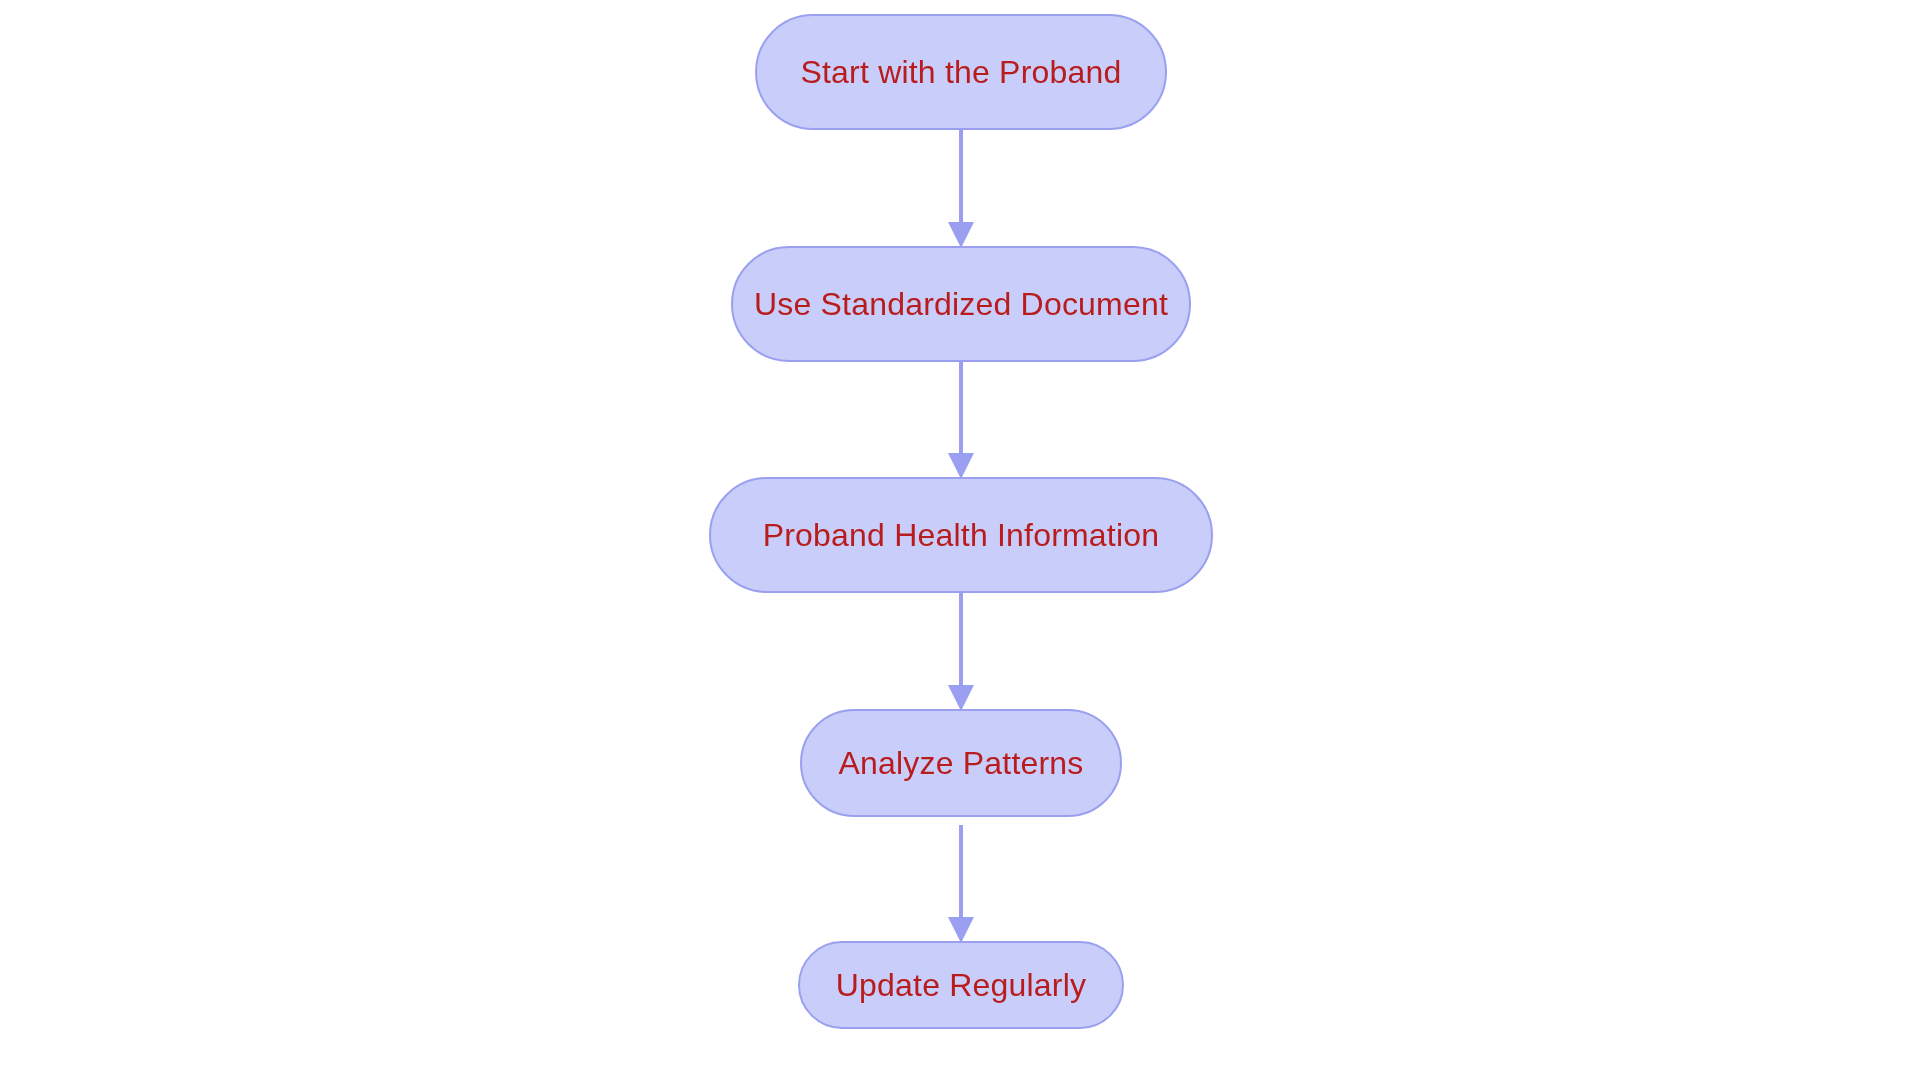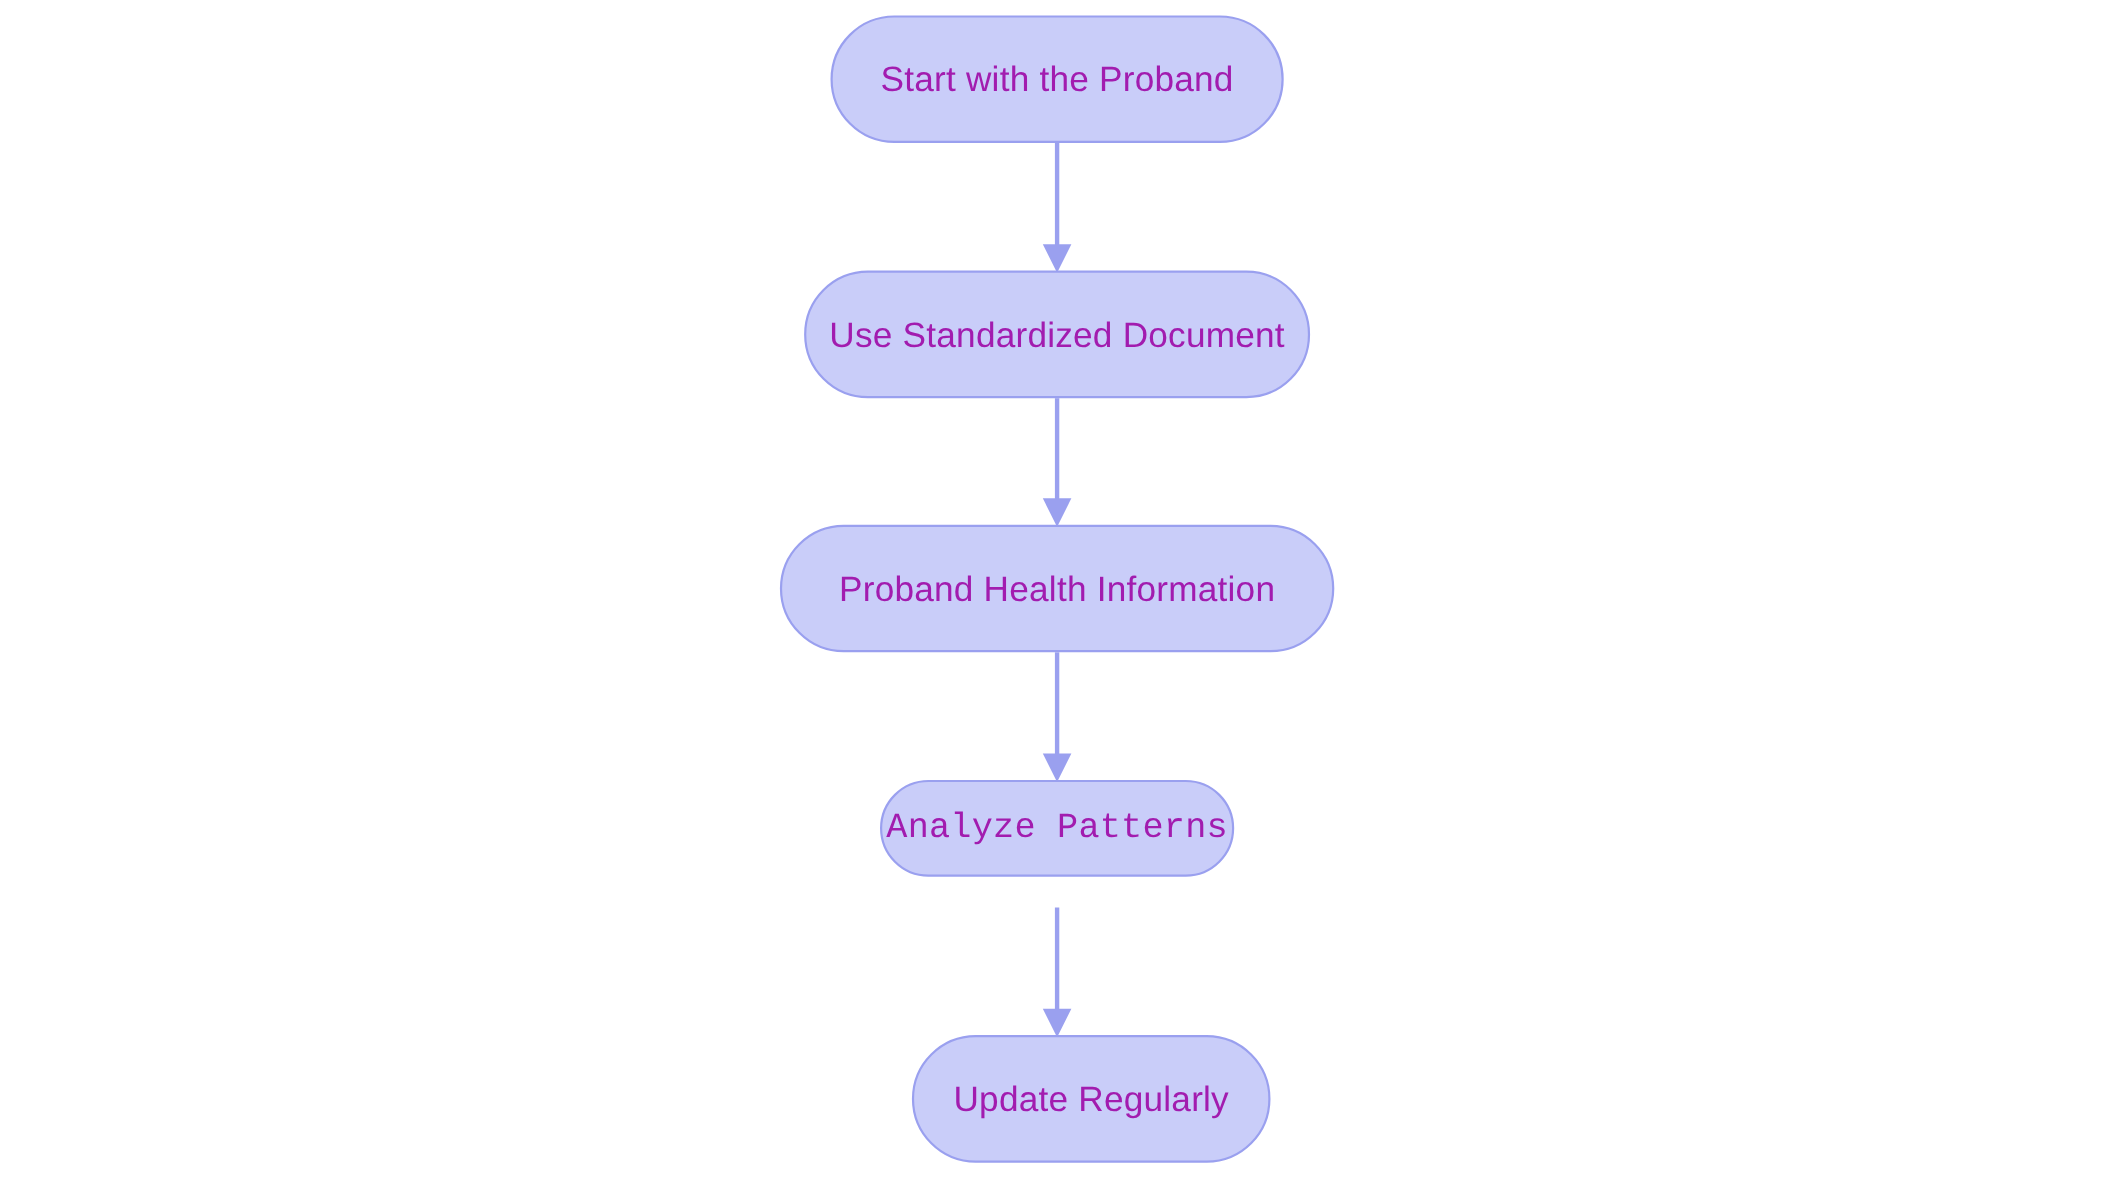--- a/index.html
+++ b/index.html
@@ -23,43 +23,43 @@
     position: absolute;
     box-sizing: border-box;
     background: #c9cdf9;
     border: 2px solid #9aa0ef;
     border-radius: 9999px;
     display: flex;
     align-items: center;
     justify-content: center;
   }
   .flow-node-label {
-    color: #a21caf;
+    color: #b91c1c;
     font-size: 32px;
     font-weight: 400;
     line-height: 1;
     letter-spacing: 0.2px;
     white-space: nowrap;
     user-select: none;
   }
   .flow-edge {
     position: absolute;
     pointer-events: none;
   }
   .flow-edge svg {
     display: block;
     overflow: visible;
   }
 
   
   #node-0 { left: 755px;  top: 14px;   width: 412px; height: 116px; }
   #node-1 { left: 731px;  top: 246px;  width: 460px; height: 116px; }
   #node-2 { left: 709px;  top: 477px;  width: 504px; height: 116px; }
-  #node-3 { left: 800px;  top: 709px;  width: 322px; height: 88px; font-family: Liberation Mono, monospace; }
-  #node-4 { left: 829px;  top: 941px;  width: 326px; height: 116px; }
+  #node-3 { left: 800px;  top: 709px;  width: 322px; height: 108px; }
+  #node-4 { left: 798px;  top: 941px;  width: 326px; height: 88px; }
 
   
   #edge-0 { left: 944px; top: 130px; width: 34px;  height: 118px; }
   #edge-1 { left: 944px; top: 362px; width: 34px;  height: 117px; }
   #edge-2 { left: 944px; top: 593px; width: 34px;  height: 118px; }
   #edge-3 { left: 944px; top: 825px; width: 34px;  height: 118px; }
 </style>
 </head>
 <body>
 

